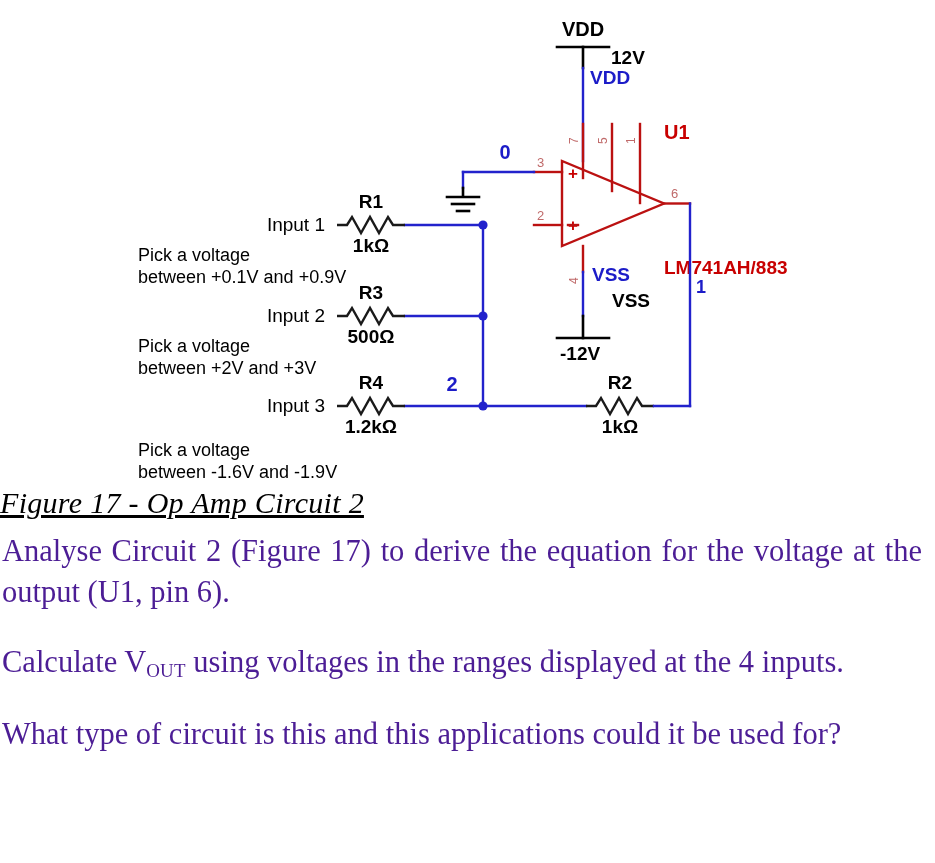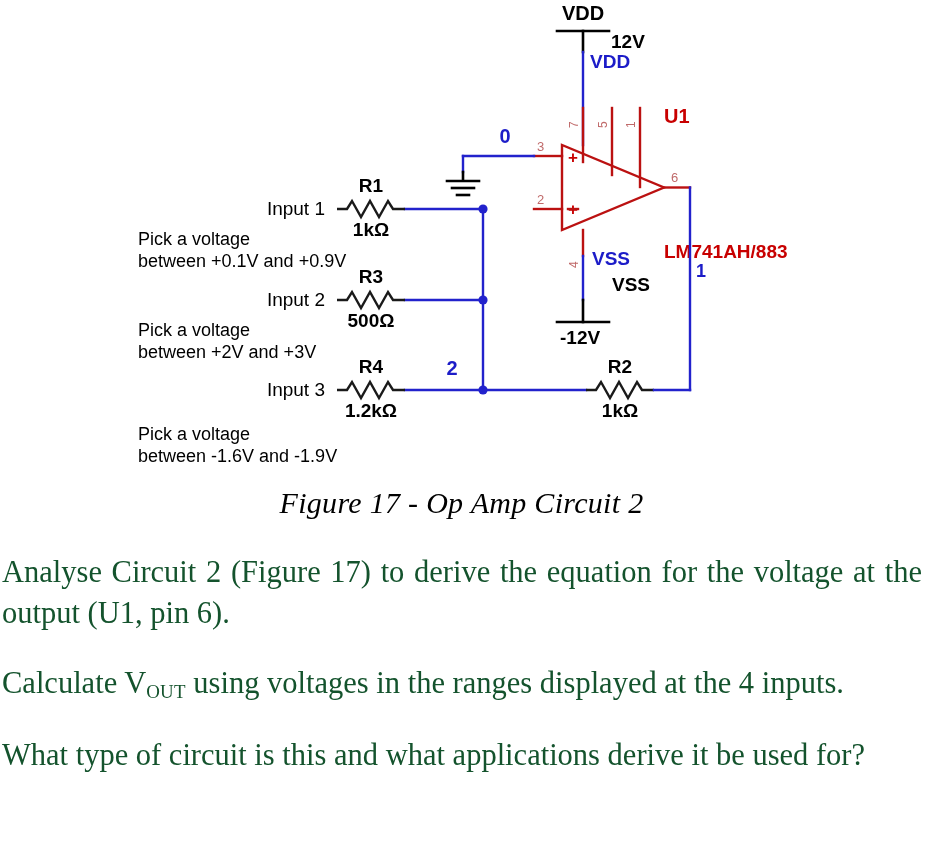--- a/index.html
+++ b/index.html
@@ -14,21 +14,21 @@
     position: relative;
     overflow: hidden;
     font-family: "Liberation Sans", sans-serif;
     color: #000000;
   }
 
   
   #schematic-figure {
     position: absolute;
     left: 0;
-    top: 0;
+    top: 16px;
     width: 876px;
     height: 480px;
   }
   #schematic-svg {
     position: absolute;
     left: 0;
     top: 0;
     display: block;
   }
 
@@ -45,40 +45,40 @@
   .wire-black { stroke: #000000; stroke-width: 2.6; fill: none; stroke-linecap: square; }
   .res-body   { stroke: #1a1a1a; stroke-width: 2.4; fill: none; stroke-linejoin: miter; stroke-linecap: butt; }
   .dot-blue   { fill: #2222cc; }
 
   
   #figure-caption {
     position: absolute;
     left: 0;
     top: 486px;
     width: 923px;
-    text-align: center;
+    text-align: left;
     font-family: "Liberation Serif", serif;
     font-style: italic;
     font-size: 30px;
     letter-spacing: 0.3px;
     color: #000000;
+    text-decoration: underline;
   }
 
   
   #body-copy {
     position: absolute;
     left: 0;
     top: 531px;
     width: 920px;
     padding: 0 4px 0 2px;
     font-family: "Liberation Serif", serif;
     font-size: 30.5px;
     line-height: 1.33;
-    color: #14532d;
-    margin-top: 21px;
+    color: #4c1d95;
   }
   #body-copy p {
     margin: 0 0 30px 0;
     text-align: justify;
     text-justify: inter-word;
   }
   #body-copy p:last-child { margin-bottom: 0; }
   .sub {
     font-size: 0.62em;
     vertical-align: -0.28em;
@@ -204,14 +204,14 @@
     <text class="sch-label sch-black" x="620" y="417" font-size="19" text-anchor="middle">1kΩ</text>
 
   </svg>
 </div>
 
 <div id="figure-caption">Figure 17 - Op Amp Circuit 2</div>
 
 <div id="body-copy">
   <p>Analyse Circuit 2 (Figure 17) to derive the equation for the voltage at the output (U1, pin 6).</p>
   <p><span>Calculate V</span><span class="sub">OUT</span><span> using voltages in the ranges displayed at the 4 inputs.</span></p>
-  <p>What type of circuit is this and what applications derive it be used for?</p>
+  <p>What type of circuit is this and this applications could it be used for?</p>
 </div>
 
 </body></html>

